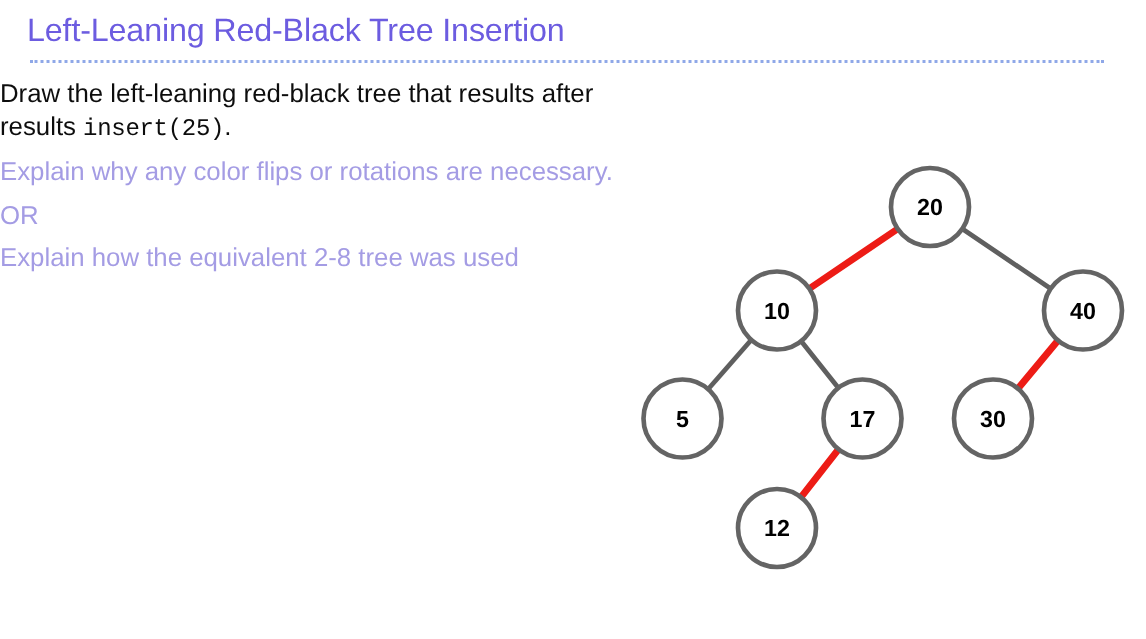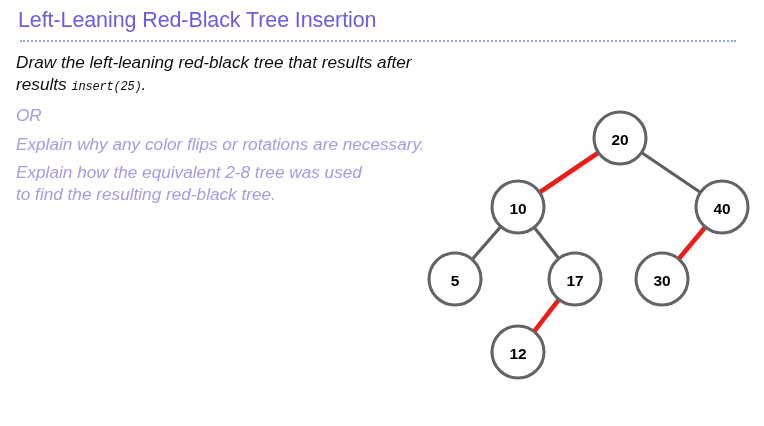--- a/index.html
+++ b/index.html
@@ -35,36 +35,35 @@
     left: 20px;
     top: 40px;
     width: 716px;
     height: 0;
     border-top: 2.5px dotted #8FA8E8;
   }
 
   
   #body-block {
     position: absolute;
-    left: 16px;
+    left: 0;
     top: 52px;
     width: 470px;
-    font-style: italic;
   }
   .para {
     font-size: 17.2px;
     line-height: 21.5px;
     margin: 0 0 7px 0;
     color: #000000;
   }
   .para.dark { color: #0d0d0d; }
   .para.lilac { color: #A49CE4; }
   .mono {
     font-family: "Liberation Mono", "DejaVu Sans Mono", monospace;
-    font-size: 12px;
+    font-size: 16px;
     letter-spacing: -0.2px;
   }
 
   
   #tree-figure {
     position: absolute;
     left: 0;
     top: 0;
     width: 764px;
     height: 426px;
@@ -93,27 +92,26 @@
 
   <div id="title-rule"></div>
 
   <div id="body-block">
 
     <p class="para dark">
       <span>Draw the left-leaning red-black tree that results after</span><br>
       <span>results </span><span class="mono">insert(25)</span><span>.</span>
     </p>
 
+    <p class="para lilac">Explain why any color flips or rotations are necessary.</p>
+
     <p class="para lilac">OR</p>
-
-    <p class="para lilac">Explain why any color flips or rotations are necessary.</p>
 
     <p class="para lilac">
       <span>Explain how the equivalent 2-8 tree was used</span><br>
-      <span>to find the resulting red-black tree.</span>
     </p>
 
   </div>
 
   <div id="tree-figure">
     <svg id="tree-svg" width="764" height="426" viewBox="0 0 764 426">
       <g id="tree-edges">
           <line x1="599.29" y1="108.01" x2="538.71" y2="148.99" class="tree-edge-red"></line>
           <line x1="640.71" y1="108.01" x2="701.29" y2="148.99" class="tree-edge-black"></line>
           <line x1="501.54" y1="181.81" x2="471.46" y2="216.19" class="tree-edge-black"></line>

